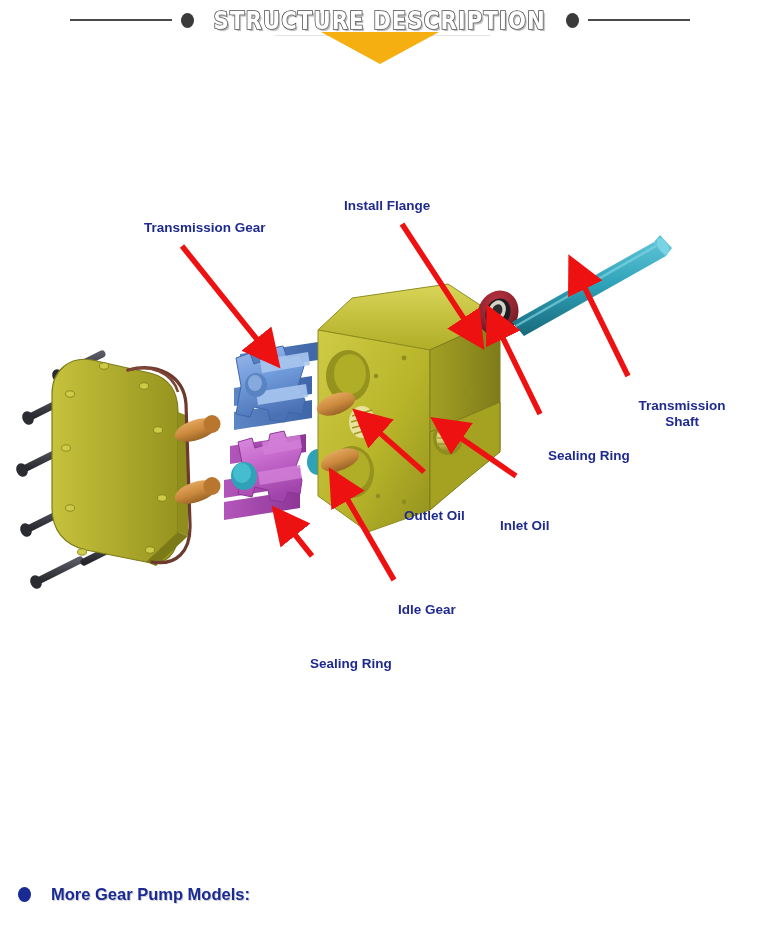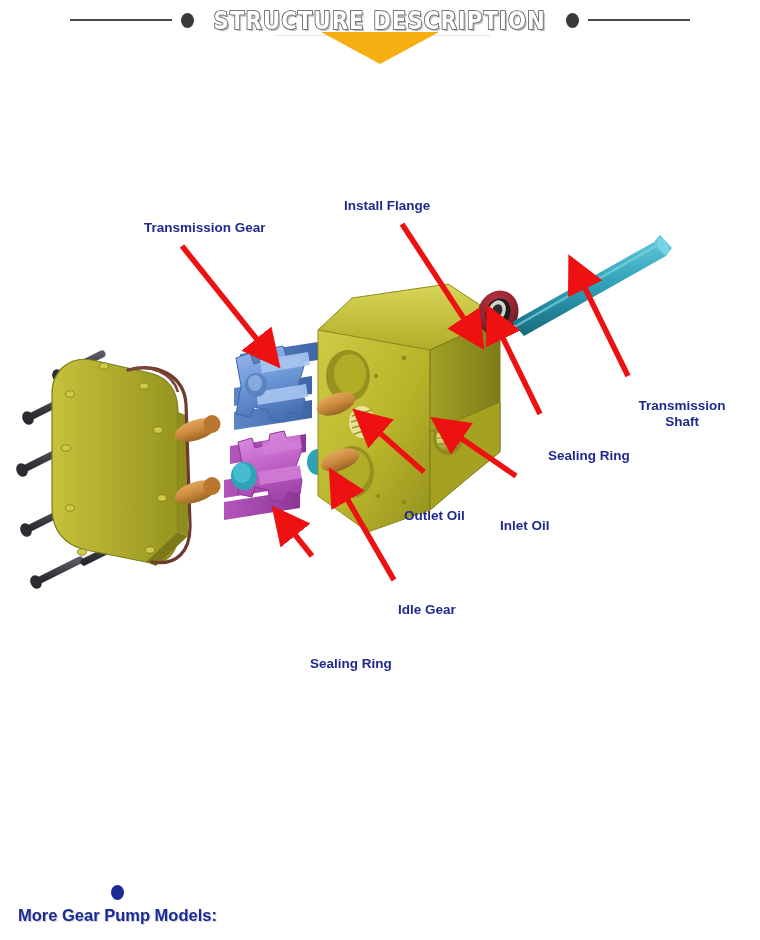--- a/index.html
+++ b/index.html
@@ -31,21 +31,21 @@
                   border-top:1.5px solid #e2e2e2;}
   .hdr-triangle{width:0;height:0;border-left:59px solid transparent;
                 border-right:59px solid transparent;border-top:32px solid #F5AF10;
                 position:relative;}
 
   
   .diagram{position:absolute;left:0;top:180px;width:760px;height:540px;}
   .diagram svg{display:block;}
 
   
-  .more-models{position:absolute;left:18px;top:885px;display:flex;align-items:center;gap:6px;flex-direction:column;}
+  .more-models{position:absolute;left:18px;top:885px;display:flex;align-items:center;gap:20px;}
   .mm-dot{width:13px;height:15px;border-radius:50%;background:#1a2a94;flex:none;}
   .mm-text{font-size:16.5px;font-weight:bold;color:#1a2a94;
            text-shadow:1px 1px 0 rgba(150,150,160,.45);white-space:nowrap;}
 
   .lbl{font-size:13.5px;font-weight:bold;fill:#1f2a8f;
        font-family:"Liberation Sans","DejaVu Sans",sans-serif;}
 </style>
 </head>
 <body>
 

